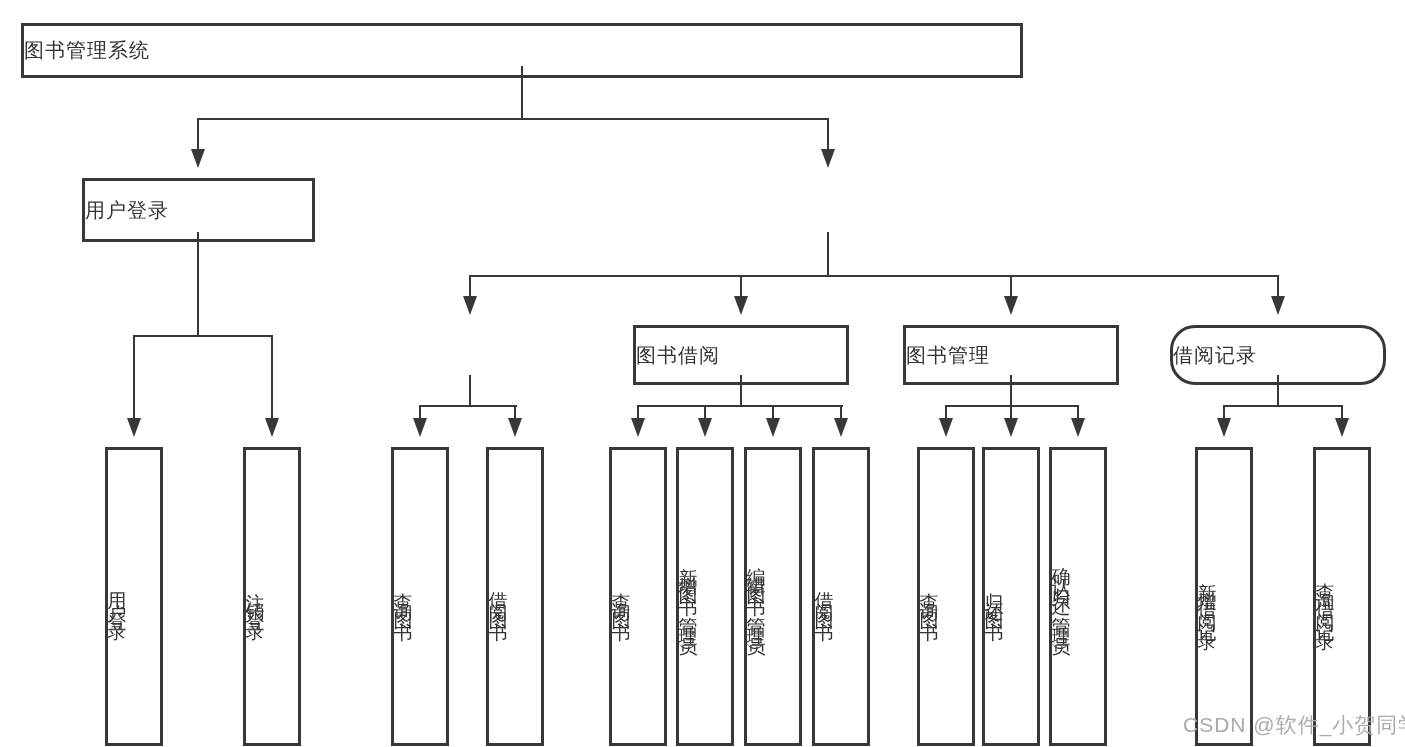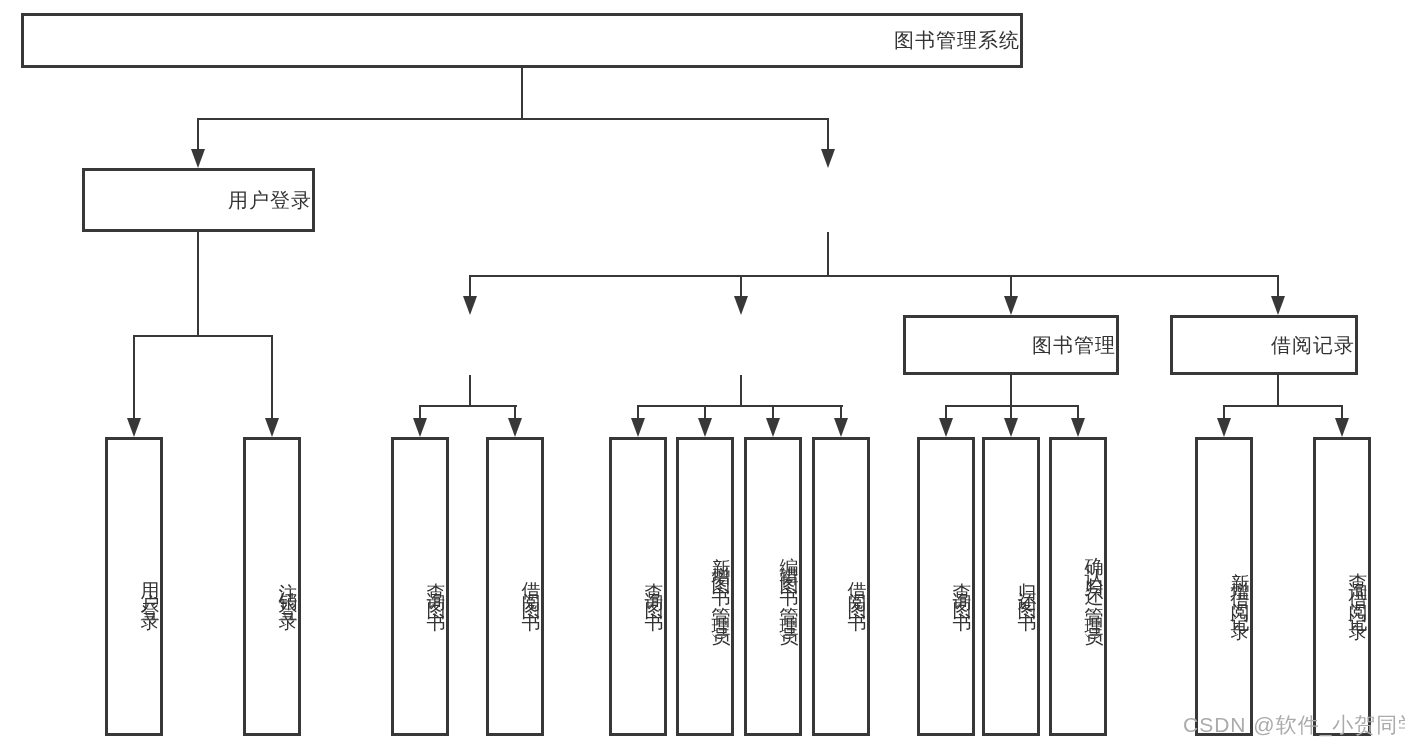--- a/index.html
+++ b/index.html
@@ -10,22 +10,23 @@
     font-family:"Liberation Sans","DejaVu Sans",sans-serif;
     overflow:hidden;
   }
   .box{
     position:absolute;
     box-sizing:border-box;
     border:3px solid #383838;
     background:#ffffff;
     display:flex;
     align-items:center;
-    justify-content:flex-end;
+    justify-content:flex-start;
     color:#333333;
+    margin-top:10px;
   }
   .box.h span{
     font-size:20px;
     letter-spacing:1px;
     white-space:nowrap;
   }
   .box.v span{
     writing-mode:vertical-lr;
     text-orientation:mixed;
     font-size:19px;
@@ -57,24 +58,27 @@
 
   <div class="box h" style="left:21px;top:13px;width:1002px;height:55px;">
     <span>图书管理系统</span>
   </div>
 
   <div class="box h" style="left:82px;top:168px;width:233px;height:64px;">
     <span>用户登录</span>
   </div>
 
 
+  <div class="box h" style="left:633px;top:315px;width:216px;height:60px;">
+    <span>图书借阅</span>
+  </div>
   <div class="box h" style="left:903px;top:315px;width:216px;height:60px;">
     <span>图书管理</span>
   </div>
-  <div class="box h" style="left:1170px;top:315px;width:188px;height:60px;">
+  <div class="box h" style="left:1170px;top:315px;width:216px;height:60px;border-radius:25px;">
     <span>借阅记录</span>
   </div>
 
   <div class="box v" style="left:105px;top:437px;width:58px;height:299px;">
     <span>用户登录</span>
   </div>
   <div class="box v" style="left:243px;top:437px;width:58px;height:299px;">
     <span>注销登录</span>
   </div>
 

